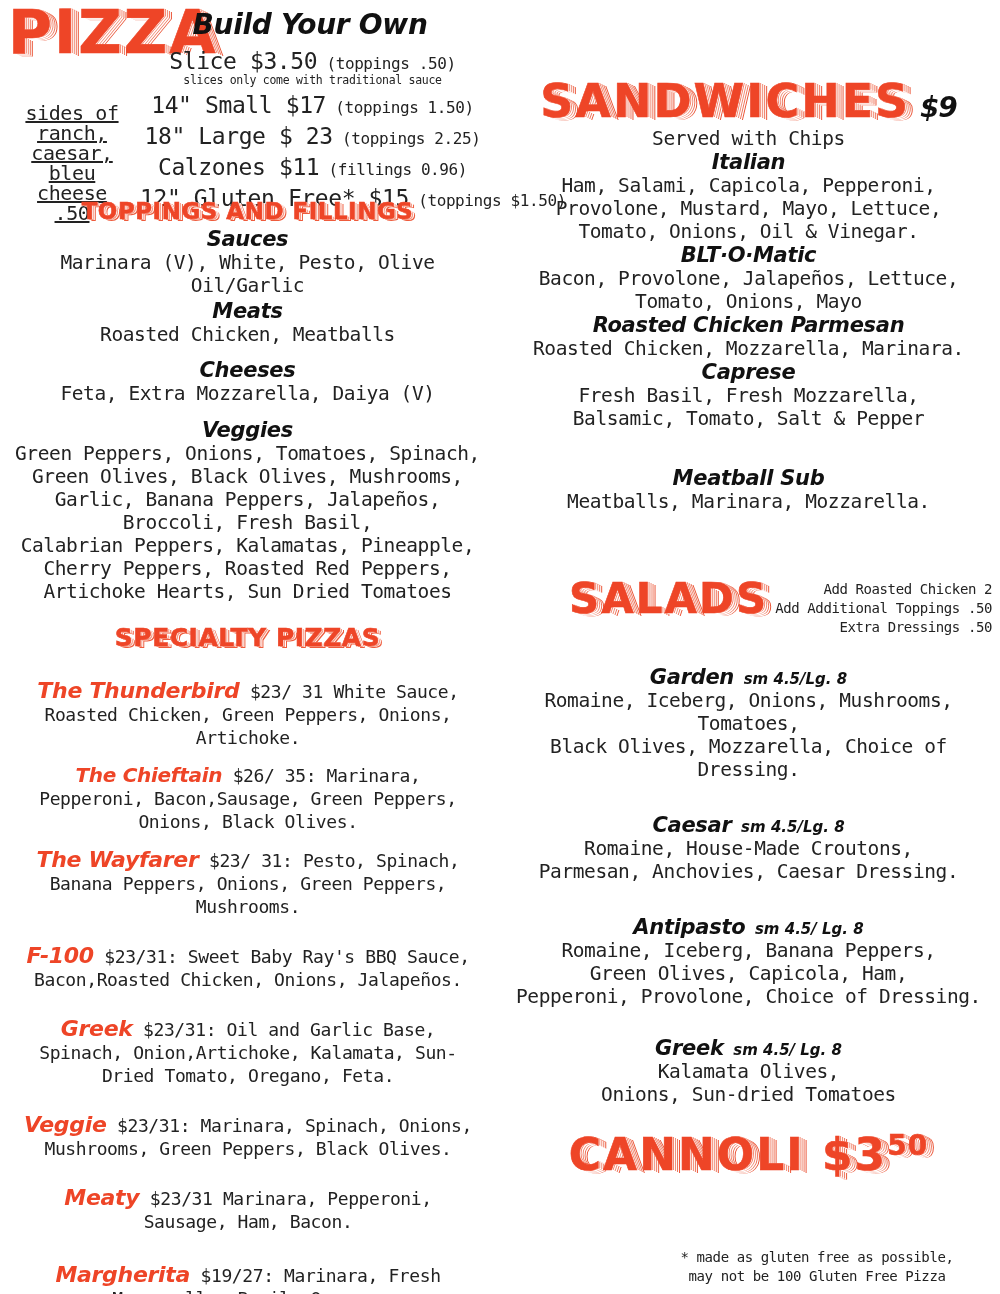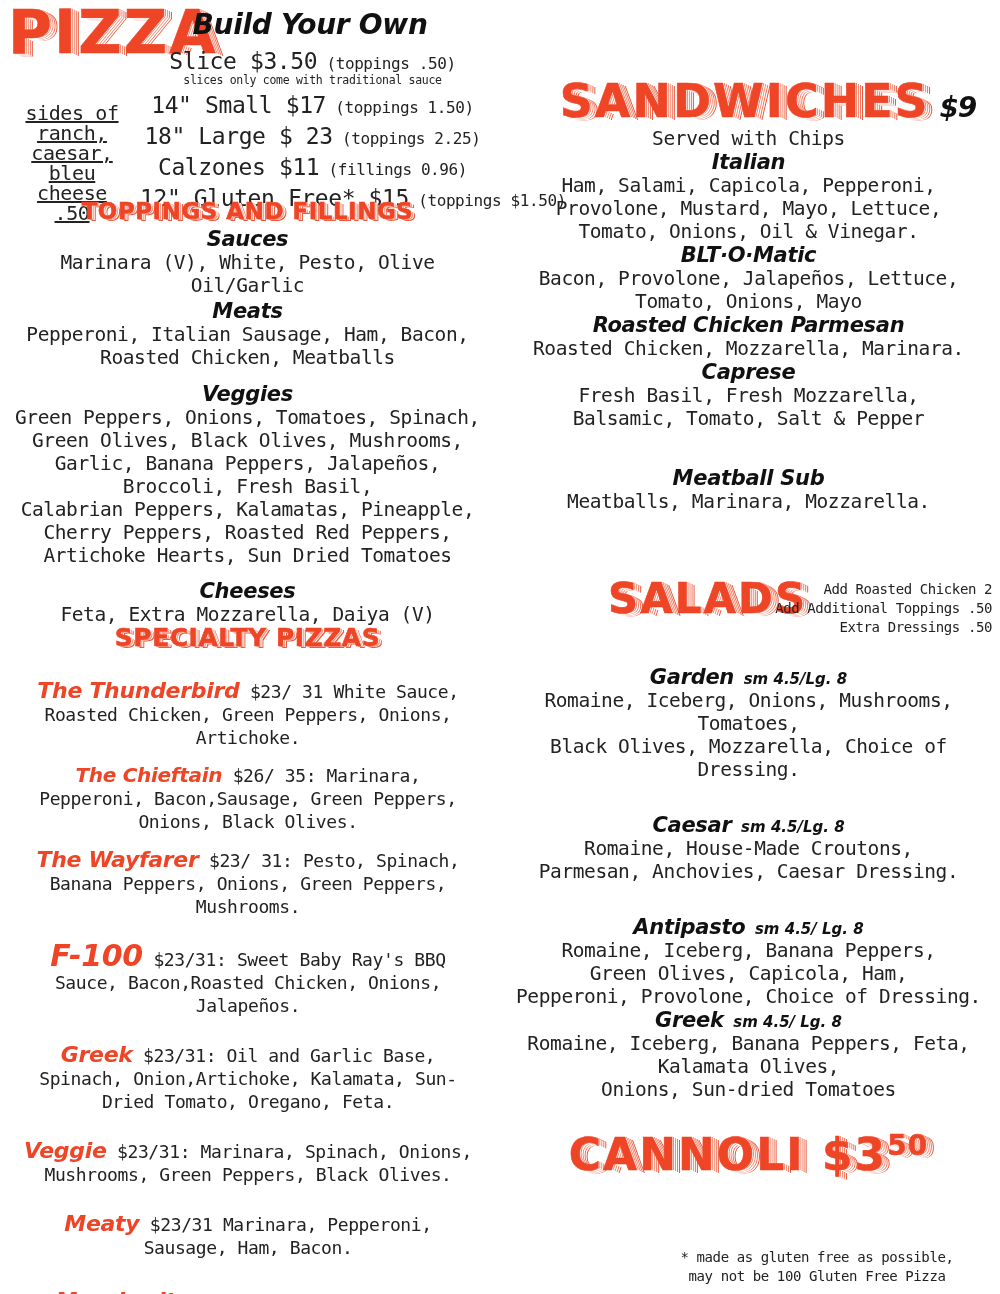--- a/index.html
+++ b/index.html
@@ -25,21 +25,21 @@
     line-height:1;
     display:inline-block;
     text-shadow:
        1px 0 0 #fff,  2px 0 0 #f5856e,
        3px 1px 0 #fff, 4px 1px 0 #f08a74,
        5px 2px 0 #fff, 6px 2px 0 #ef7258,
        7px 3px 0 #fff, 8px 3px 0 #ea5234;
     -webkit-text-stroke:0.6px #ee4527;
   }
   .retro-big{font-size:60px;letter-spacing:2px;}
-  .retro-mid{font-size:46px;letter-spacing:2px;margin-left:39px;}
+  .retro-mid{font-size:46px;letter-spacing:2px;}
   .retro-small{
     font-size:23px;letter-spacing:0.5px;
     text-shadow:
        1px 0 0 #fff, 2px 1px 0 #f69a86,
        3px 1px 0 #fff, 4px 2px 0 #ee5b3c;
   }
 
   
   .brush{
     font-family:"DejaVu Sans","Liberation Sans",sans-serif;
@@ -133,39 +133,38 @@
 
     <div class="abs center" style="left:0;top:227px;width:495px;">
 
       <div>
         <div class="brush brush-h">Sauces</div>
         <div class="tw tw-20">Marinara (V), White, Pesto, Olive Oil/Garlic</div>
       </div>
 
       <div style="margin-top:2px;">
         <div class="brush brush-h">Meats</div>
-        <div class="tw tw-20">Pepperoni, Italian Sausage, Ham, Bacon,</div>
         <div class="tw tw-20">Roasted Chicken, Meatballs</div>
+      </div>
+
+      <div style="margin-top:12px;">
+        <div class="brush brush-h">Cheeses</div>
+        <div class="tw tw-20">Feta, Extra Mozzarella, Daiya (V)</div>
       </div>
 
       <div style="margin-top:13px;">
         <div class="brush brush-h">Veggies</div>
         <div class="tw tw-20">Green Peppers, Onions, Tomatoes, Spinach,</div>
         <div class="tw tw-20">Green Olives, Black Olives, Mushrooms,</div>
         <div class="tw tw-20">Garlic, Banana Peppers, Jalapeños,</div>
         <div class="tw tw-20">Broccoli, Fresh Basil,</div>
         <div class="tw tw-20">Calabrian Peppers, Kalamatas, Pineapple,</div>
         <div class="tw tw-20">Cherry Peppers, Roasted Red Peppers,</div>
         <div class="tw tw-20">Artichoke Hearts, Sun Dried Tomatoes</div>
       </div>
-
-      <div style="margin-top:12px;">
-        <div class="brush brush-h">Cheeses</div>
-        <div class="tw tw-20">Feta, Extra Mozzarella, Daiya (V)</div>
-      </div>
     </div>
 
     <div class="abs center" style="left:0;top:625px;width:495px;">
       <span class="retro retro-small" style="font-size:25px;">SPECIALTY PIZZAS</span>
     </div>
 
     <div class="abs center tw tw-18" style="left:8px;top:664px;width:480px;">
 
       <div class="item">
         <span class="brush brush-red" style="font-size:22px;">The Thunderbird</span>
@@ -179,21 +178,21 @@
         <span>Marinara,  Pepperoni, Bacon,Sausage, Green Peppers, Onions, Black Olives.</span>
       </div>
 
       <div class="item" style="margin-top:6px;">
         <span class="brush brush-red" style="font-size:22px;">The Wayfarer</span>
         <span>$23/ 31:</span>
         <span>Pesto, Spinach, Banana Peppers, Onions, Green Peppers, Mushrooms.</span>
       </div>
 
       <div class="item" style="margin-top:26px;">
-        <span class="brush brush-red" style="font-size:30px;">F-100</span>
+        <span class="brush brush-red" style="font-size:22px;">F-100</span>
         <span>$23/31:</span>
         <span>Sweet Baby Ray's BBQ Sauce, Bacon,Roasted Chicken, Onions, Jalapeños.</span>
       </div>
 
       <div class="item" style="margin-top:26px;">
         <span class="brush brush-red" style="font-size:22px;">Greek</span>
         <span>$23/31:</span>
         <span>Oil and Garlic Base, Spinach, Onion,Artichoke, Kalamata, Sun-Dried Tomato, Oregano, Feta.</span>
       </div>
 
@@ -290,26 +289,25 @@
       <div style="margin-top:32px;">
         <div>
           <span class="brush brush-h">Antipasto</span>
           <span class="sz">sm 4.5/ Lg. 8</span>
         </div>
         <div class="tw tw-20">Romaine, Iceberg, Banana Peppers,</div>
         <div class="tw tw-20">Green Olives, Capicola, Ham,</div>
         <div class="tw tw-20">Pepperoni, Provolone, Choice of Dressing.</div>
       </div>
 
-      <div style="">
+      <div style="margin-top:28px;">
         <div>
           <span class="brush brush-h">Greek</span>
           <span class="sz">sm 4.5/ Lg. 8</span>
         </div>
-        <div class="tw tw-20">Romaine, Iceberg, Banana Peppers, Feta,</div>
         <div class="tw tw-20">Kalamata Olives,</div>
         <div class="tw tw-20">Onions, Sun-dried Tomatoes</div>
       </div>
     </div>
 
     <div class="abs center" style="left:0;top:1132px;width:503px;">
       <span class="retro" style="font-size:44px;letter-spacing:2px;">CANNOLI $3</span><span class="retro price-sup" style="font-size:28px;">50</span>
     </div>
 
     <div class="abs center tw tw-14" style="left:140px;top:1248px;width:360px;line-height:19px;">

